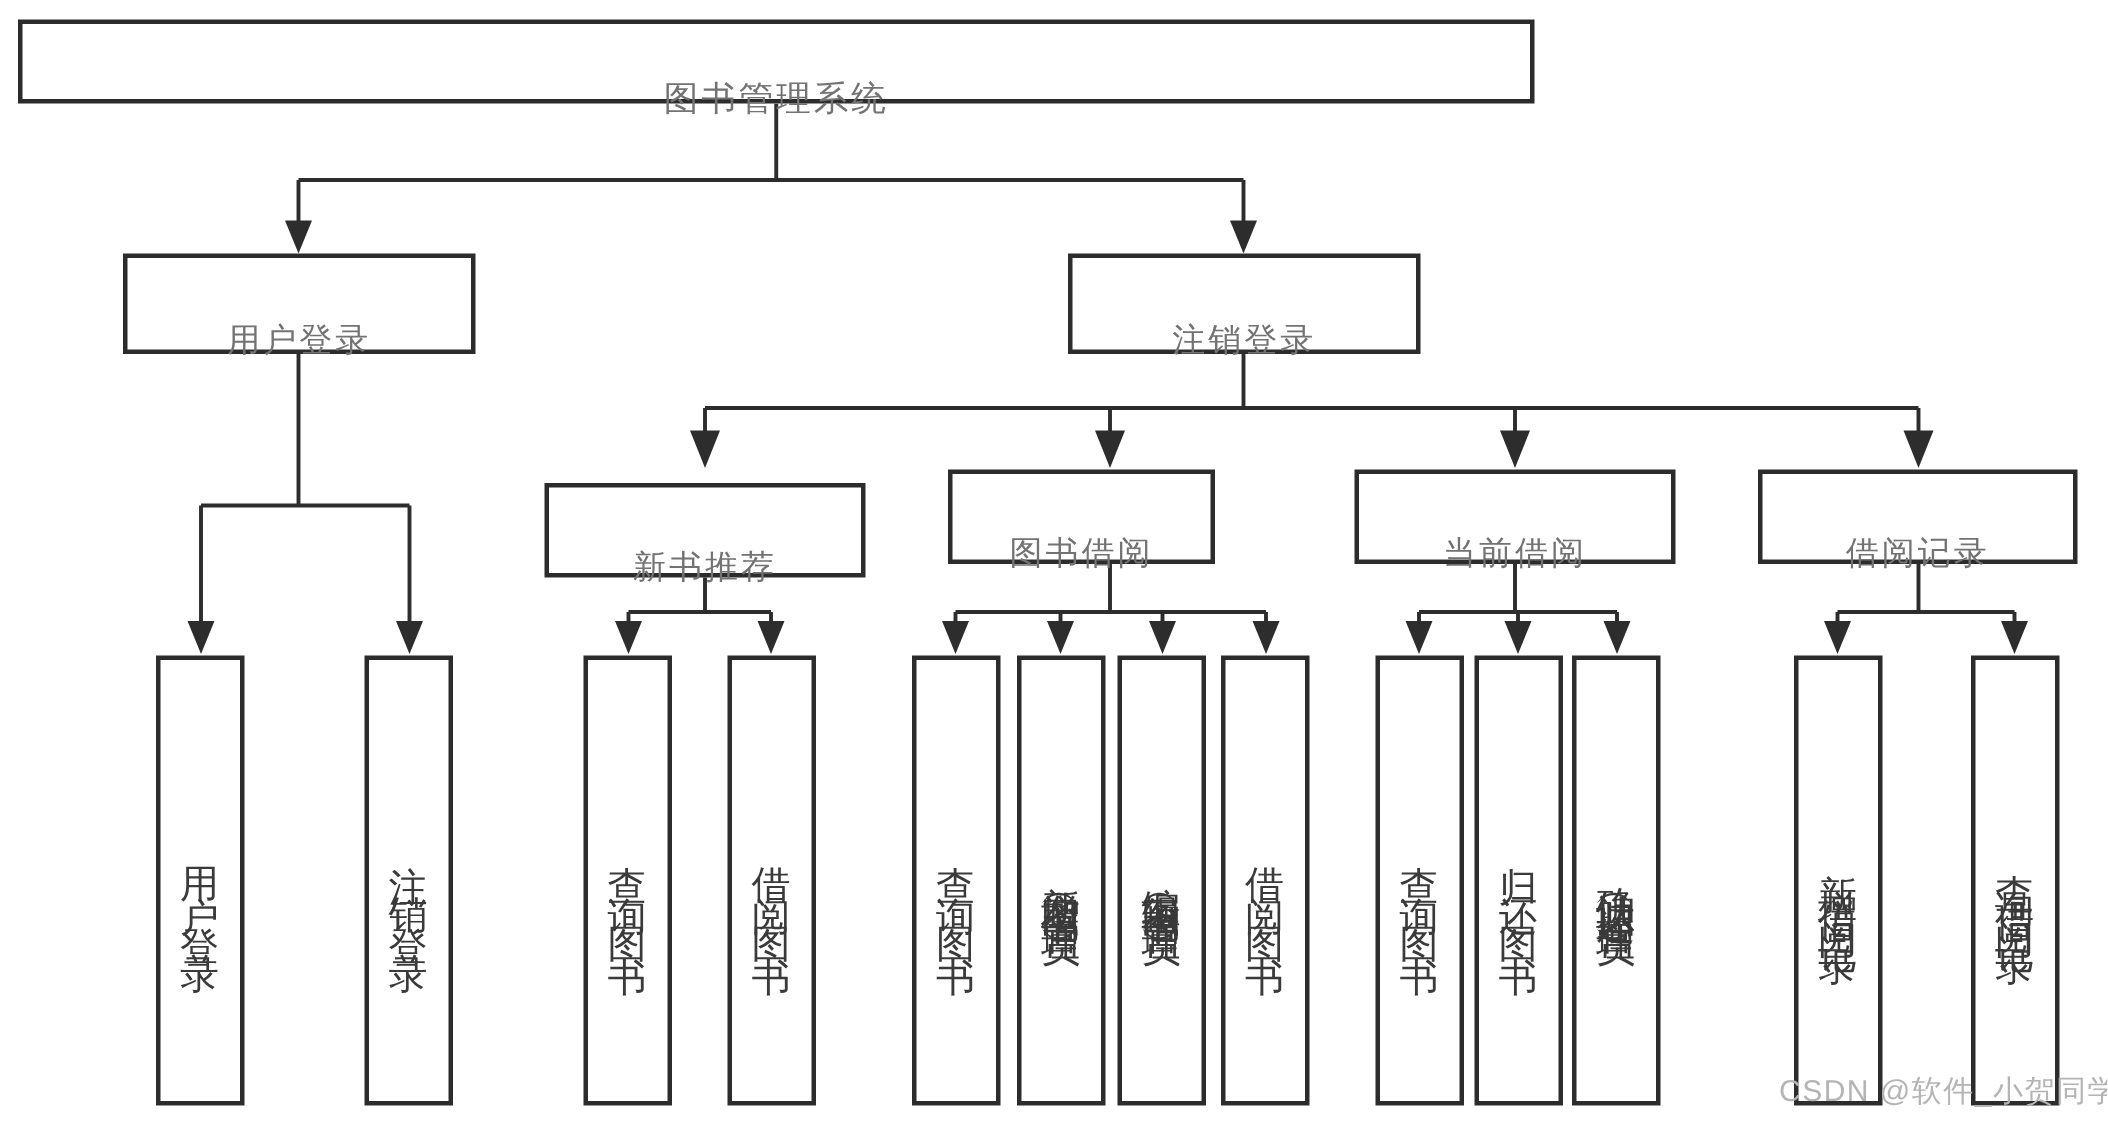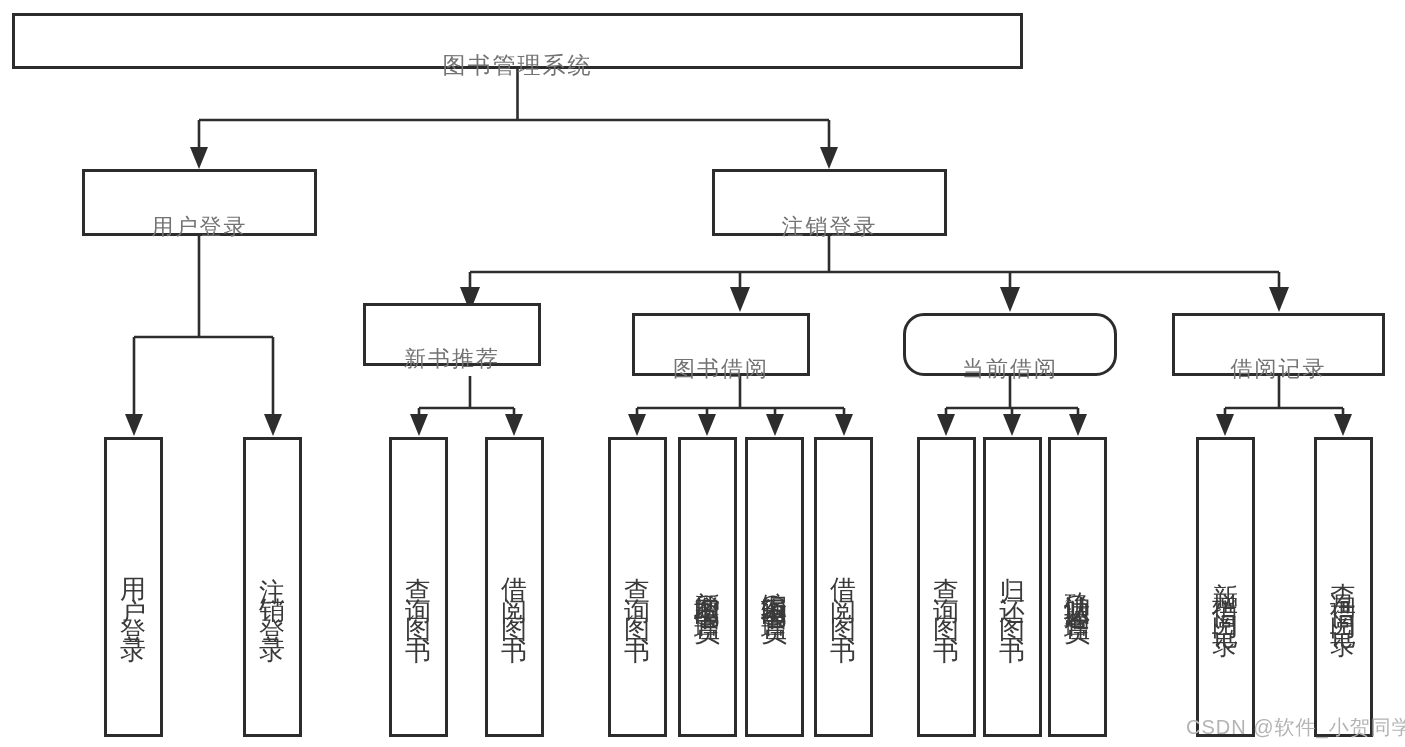--- a/index.html
+++ b/index.html
@@ -111,27 +111,27 @@
     <span class="lbl">图书管理系统</span>
   </div>
 
   <div class="hbox" style="left:82px; top:169px; width:235px; height:67px;">
     <span class="lbl">用户登录</span>
   </div>
   <div class="hbox" style="left:712px; top:169px; width:235px; height:67px;">
     <span class="lbl">注销登录</span>
   </div>
 
-  <div class="hbox" style="left:363px; top:303px; width:178px; height:63px;">
+  <div class="hbox" style="left:363px; top:322px; width:214px; height:63px;">
     <span class="lbl">新书推荐</span>
   </div>
   <div class="hbox" style="left:632px; top:313px; width:178px; height:63px;">
     <span class="lbl">图书借阅</span>
   </div>
-  <div class="hbox" style="left:903px; top:313px; width:214px; height:63px;border-radius:21px;">
+  <div class="hbox" style="left:903px; top:313px; width:214px; height:63px;">
     <span class="lbl">当前借阅</span>
   </div>
   <div class="hbox" style="left:1172px; top:313px; width:213px; height:63px;">
     <span class="lbl">借阅记录</span>
   </div>
 
   <div class="vbox sp-loose" style="left:104px;">
     <span class="lbl">用户登录</span>
   </div>
   <div class="vbox sp-loose" style="left:243px;">

